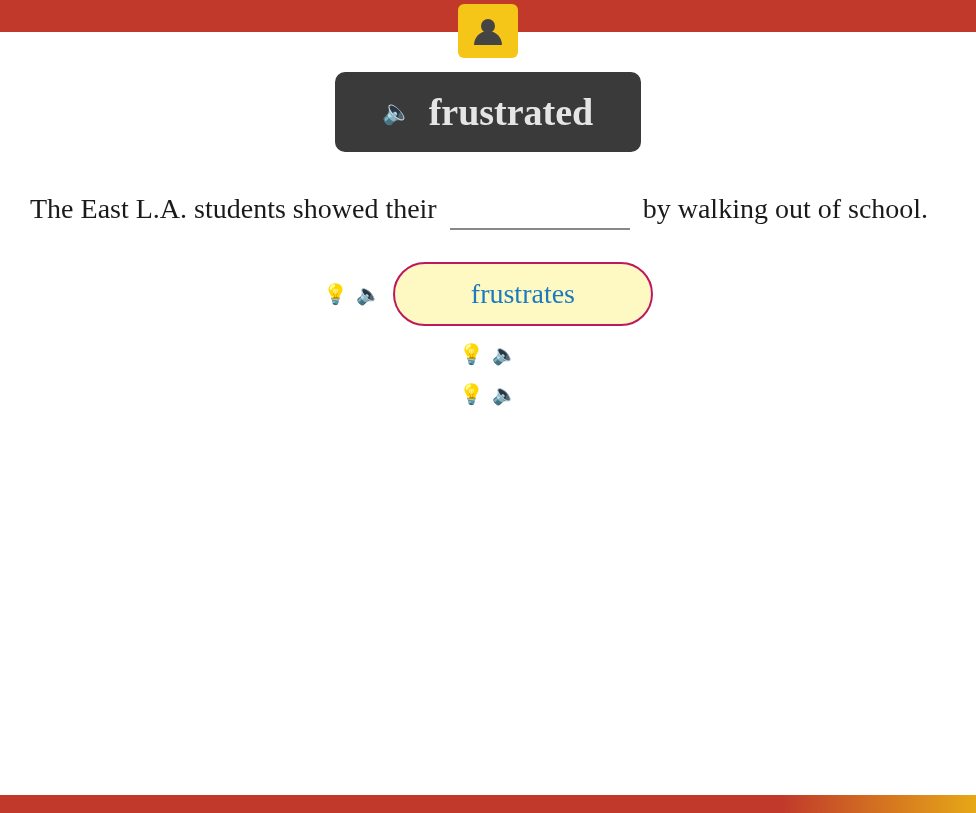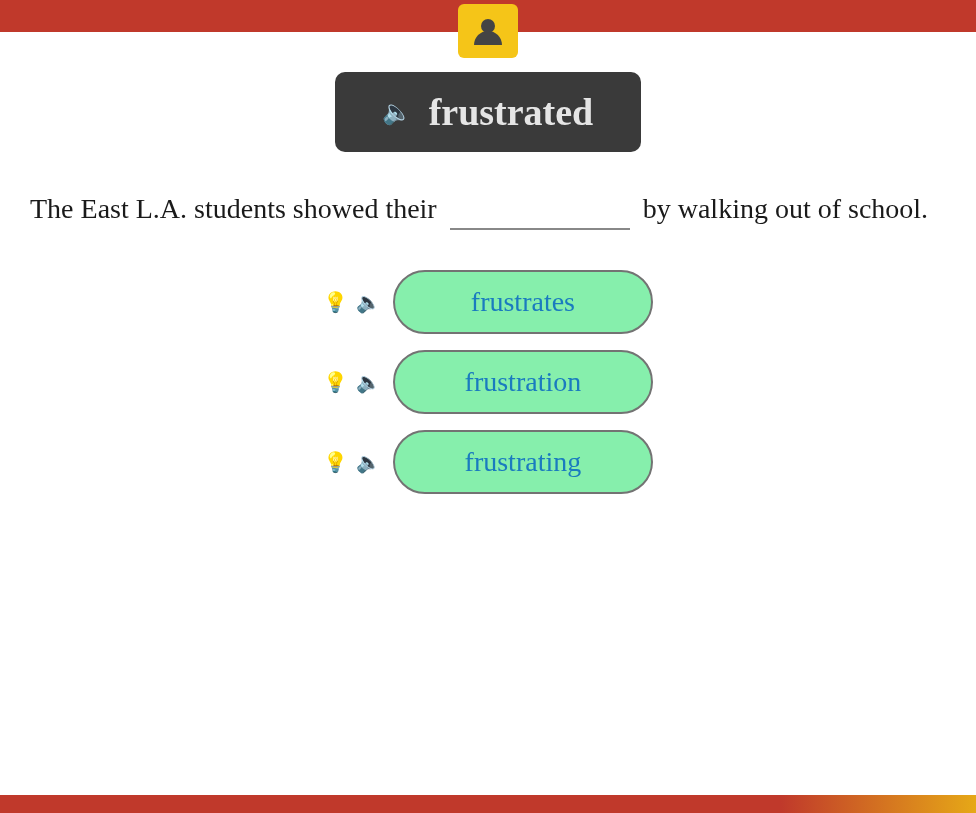--- a/index.html
+++ b/index.html
@@ -86,21 +86,21 @@
     }
 
     .speaker-icon-card {
       color: #aaaaaa;
       font-size: 24px;
     }
 
     .sentence-section {
       width: 100%;
       padding: 0 30px;
-      margin-bottom: 40px;
+      margin-bottom: 32px;
     }
 
     .sentence-text {
       font-size: 28px;
       color: #1a1a1a;
       line-height: 1.5;
       font-family: Georgia, serif;
     }
 
     .blank-line {
@@ -131,24 +131,24 @@
       gap: 8px;
     }
 
     .icon-bulb, .icon-speaker {
       font-size: 20px;
       color: #888;
       cursor: pointer;
     }
 
     .choice-button {
-      border: 2px solid #737373;
+      border: 2px solid #be185d;
       border-radius: 50px;
       padding: 14px 40px;
-      background: #86efac;
+      background: #fef9c3;
       color: #1a7bbf;
       font-size: 28px;
       font-family: Georgia, serif;
       cursor: pointer;
       min-width: 260px;
       text-align: center;
       transition: background 0.2s;
     }
   </style>
 </head>
@@ -186,27 +186,25 @@
         <span class="icon-speaker">🔈</span>
       </div>
       <button class="choice-button">frustrates</button>
     </div>
 
     <div class="choice-row">
       <div class="choice-icons">
         <span class="icon-bulb">💡</span>
         <span class="icon-speaker">🔈</span>
       </div>
-      <button class="choice-button">frustration</button>
     </div>
 
     <div class="choice-row">
       <div class="choice-icons">
         <span class="icon-bulb">💡</span>
         <span class="icon-speaker">🔈</span>
       </div>
-      <button class="choice-button">frustrating</button>
     </div>
 
   </div>
 </div>
 
 <div class="bottom-bar"></div>
 
 </body></html>

